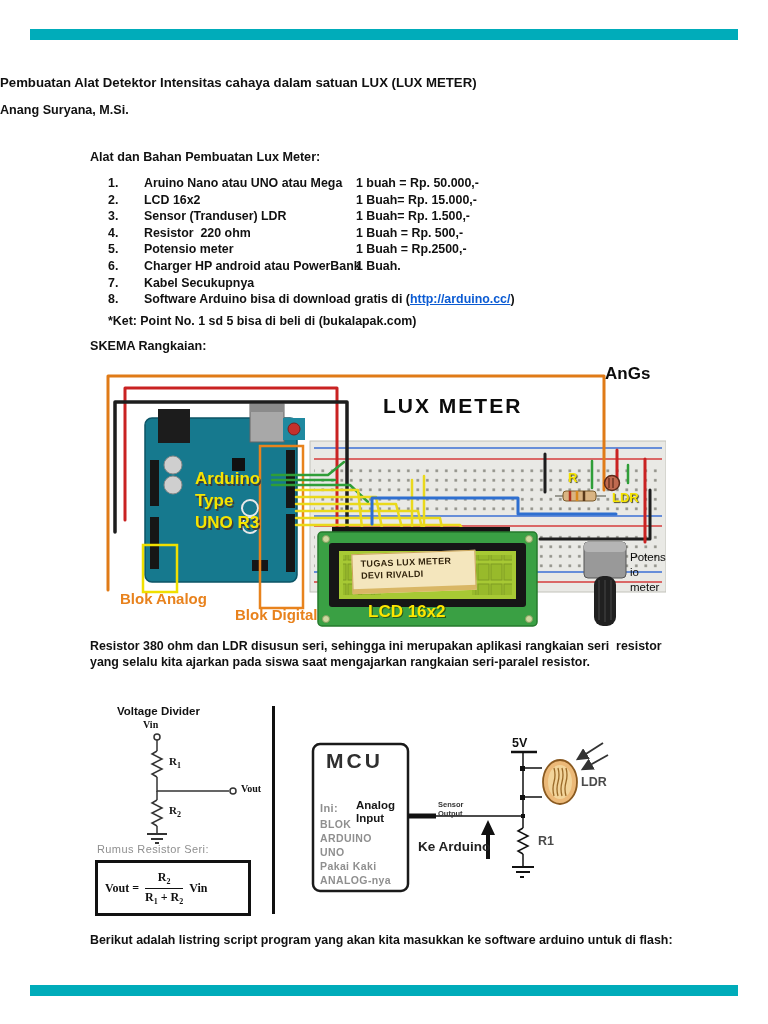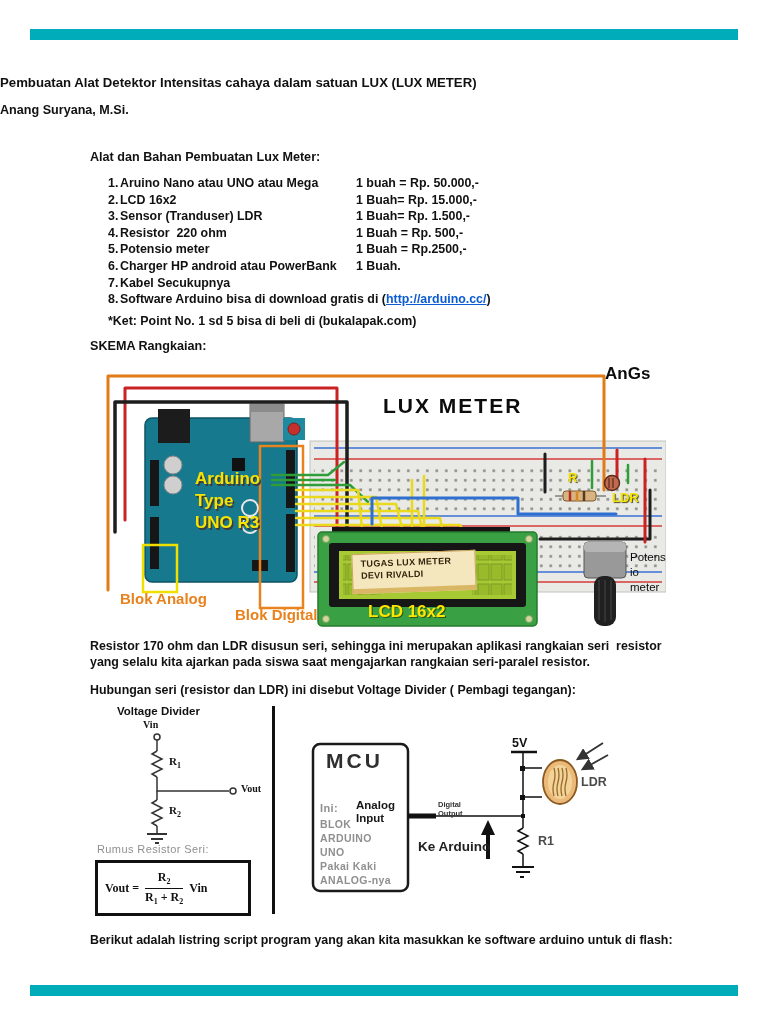--- a/index.html
+++ b/index.html
@@ -7,21 +7,21 @@
   .page{position:relative;width:768px;height:1024px;background:#fff;overflow:hidden;}
   .abs{position:absolute;}
   .b{font-weight:700;}
   .tealbar{position:absolute;left:30px;width:708px;height:11px;background:#00acba;}
   .center{left:0;width:768px;text-align:left;}
   .doc-title{top:75px;font-size:13.2px;font-weight:700;}
   .doc-author{top:103px;font-size:12.6px;font-weight:700;}
   .h1{left:90px;font-size:12.6px;font-weight:700;}
   .li{left:0;width:768px;height:17px;font-size:12.4px;font-weight:700;}
   .li .num{position:absolute;left:108px;}
-  .li .nm{position:absolute;left:120px;white-space:pre;}
+  .li .nm{position:absolute;left:144px;white-space:pre;}
   .li .pr{position:absolute;left:356px;}
   .doclink{color:#0b5bd3;text-decoration:underline;}
   .note{left:108px;font-size:12.4px;font-weight:700;}
   .para{left:90px;width:594px;font-size:12.4px;font-weight:700;line-height:16px;white-space:pre-wrap;}
   
   .diagram{left:100px;top:362px;width:566px;height:268px;overflow:visible;}
   .diagram svg{position:absolute;left:0;top:0;}
   .dlab{position:absolute;white-space:pre;}
   .ylab{color:#f6e400;font-weight:700;text-shadow:1px 1px 1px rgba(50,50,0,.85);}
   .olab{color:#e8821d;font-weight:700;font-size:15px;}
@@ -226,22 +226,21 @@
       <span>DEVI RIVALDI</span>
     </div>
     <span class="dlab lcdlab" style="left:268px;top:240px">LCD 16x2</span>
     <span class="dlab ylab" style="left:468px;top:108px;font-size:13px">R</span>
     <span class="dlab ylab" style="left:512px;top:128px;font-size:13px">LDR</span>
     <span class="dlab potlab" style="left:530px;top:188px">Potens</span>
     <span class="dlab potlab" style="left:530px;top:203px">io</span>
     <span class="dlab potlab" style="left:530px;top:218px">meter</span>
   </div>
 
-  <div class="abs para" style="top:638px">Resistor 170 ohm dan LDR disusun seri, sehingga ini merupakan aplikasi rangkaian seri  resistor yang selalu kita ajarkan pada siswa saat mengajarkan rangkaian seri-paralel resistor.</div>
-  <div class="abs para" style="top:682px">Hubungan seri (resistor dan LDR) ini disebut Voltage Divider ( Pembagi tegangan):</div>
+  <div class="abs para" style="top:638px">Resistor 380 ohm dan LDR disusun seri, sehingga ini merupakan aplikasi rangkaian seri  resistor yang selalu kita ajarkan pada siswa saat mengajarkan rangkaian seri-paralel resistor.</div>
 
   <div class="abs vdfig">
     <svg width="180" height="215" viewBox="0 0 180 215">
       <g fill="none" stroke="#333" stroke-width="1.5">
         <circle cx="62" cy="34" r="3" fill="#fff"></circle>
         <path d="M62,37 L62,48"></path>
         <path d="M62,48 L57,51 L67,56 L57,61 L67,66 L57,71 L62,74"></path>
         <path d="M62,74 L62,88 L134,88"></path>
         <circle cx="138" cy="88" r="3" fill="#fff"></circle>
         <path d="M62,88 L62,97"></path>
@@ -305,21 +304,21 @@
       </g>
     </svg>
     <span class="flab mcu-title" style="left:16px;top:14px">MCU</span>
     <span class="flab mcu-gray" style="left:10px;top:66px;font-size:11px">Ini:</span>
     <span class="flab mcu-black" style="left:46px;top:64px"><span>Analog</span><br><span>Input</span></span>
     <span class="flab mcu-gray" style="left:10px;top:82px">BLOK</span>
     <span class="flab mcu-gray" style="left:10px;top:96px">ARDUINO</span>
     <span class="flab mcu-gray" style="left:10px;top:110px">UNO</span>
     <span class="flab mcu-gray" style="left:10px;top:124px">Pakai Kaki</span>
     <span class="flab mcu-gray" style="left:10px;top:138px">ANALOG-nya</span>
-    <span class="flab tinytxt" style="left:128px;top:66px"><span>Digital</span><br><span>Output</span></span>
+    <span class="flab tinytxt" style="left:128px;top:66px"><span>Sensor</span><br><span>Output</span></span>
     <span class="flab kearduino" style="left:108px;top:104px">Ke Arduino</span>
     <span class="flab b" style="left:202px;top:1px;font-size:12.5px">5V</span>
     <span class="flab complab" style="left:271px;top:40px">LDR</span>
     <span class="flab complab" style="left:228px;top:99px">R1</span>
   </div>
 
   <div class="abs para" style="top:932px">Berikut adalah listring script program yang akan kita masukkan ke software arduino untuk di flash:</div>
 
 </div>
 

